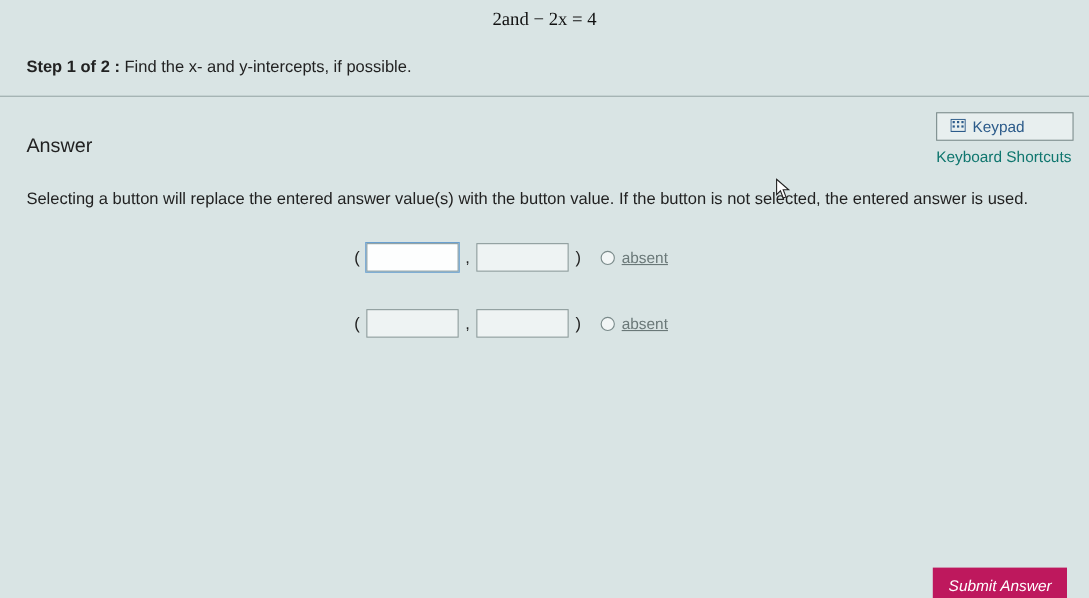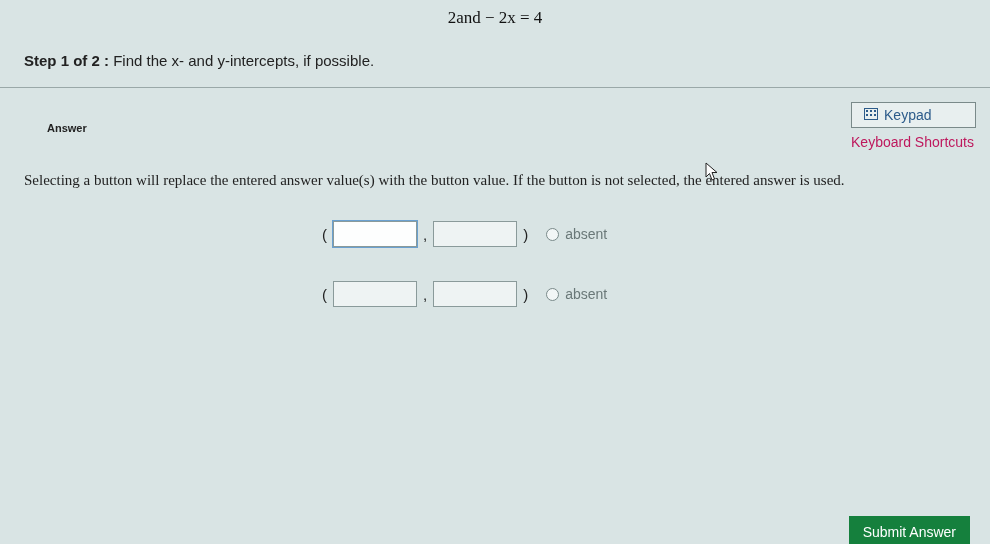--- a/index.html
+++ b/index.html
@@ -29,54 +29,52 @@
     background: #9aa8a8;
     margin: 0 0 0 0;
   }
   .answer-row {
     display: flex;
     justify-content: space-between;
     align-items: flex-start;
     padding: 14px 14px 20px 24px;
   }
   .answer-label {
-    font-size: 11px;
-    font-weight: 700;
+    font-size: 18px;
+    font-weight: 400;
     padding-top: 20px;
-    margin-left: 23px;
   }
   .tools {
     display: flex;
     flex-direction: column;
     gap: 6px;
   }
   .keypad-btn {
     display: inline-flex;
     align-items: center;
     gap: 6px;
     border: 1px solid #7a8a8a;
     background: #e8efef;
     color: #2c5b8a;
     font-size: 14px;
     padding: 4px 12px;
     cursor: pointer;
   }
   .keypad-btn svg { width: 14px; height: 12px; }
   .shortcuts-link {
-    color: #be185d;
+    color: #0f766e;
     font-size: 14px;
     text-decoration: none;
     cursor: pointer;
     padding-right: 2px;
   }
   .instruction {
     padding: 0 24px 8px 24px;
     font-size: 15px;
     line-height: 1.4;
-    font-family: Liberation Serif, serif;
   }
   .intercepts {
     padding: 22px 0 0 320px;
   }
   .group-label {
     font-style: italic;
     font-weight: 700;
     font-size: 15px;
     text-decoration: underline;
     margin-bottom: 34px;
@@ -108,31 +106,32 @@
     margin-left: 12px;
     cursor: pointer;
   }
   .radio-circle {
     width: 13px; height: 13px;
     border: 1px solid #7a8a8a;
     border-radius: 50%;
     background: #f2f6f6;
     display:inline-block;
   }
-  .radio-label { color: #6a7878; font-size: 14px; }
+  .radio-label { color: #6a7878; font-size: 14px; text-decoration: underline; }
   .submit-btn {
     position: absolute;
     right: 20px;
     bottom: 0;
-    background: #15803d;
+    background: #be185d;
     color: #fff;
     border: none;
     font-size: 14px;
     padding: 8px 14px 4px 14px;
     cursor: pointer;
+    font-style: italic;
   }
   .cursor-arrow {
     position: absolute;
     left: 705px;
     top: 162px;
     pointer-events: none;
   }
 </style>
 </head>
 <body>

